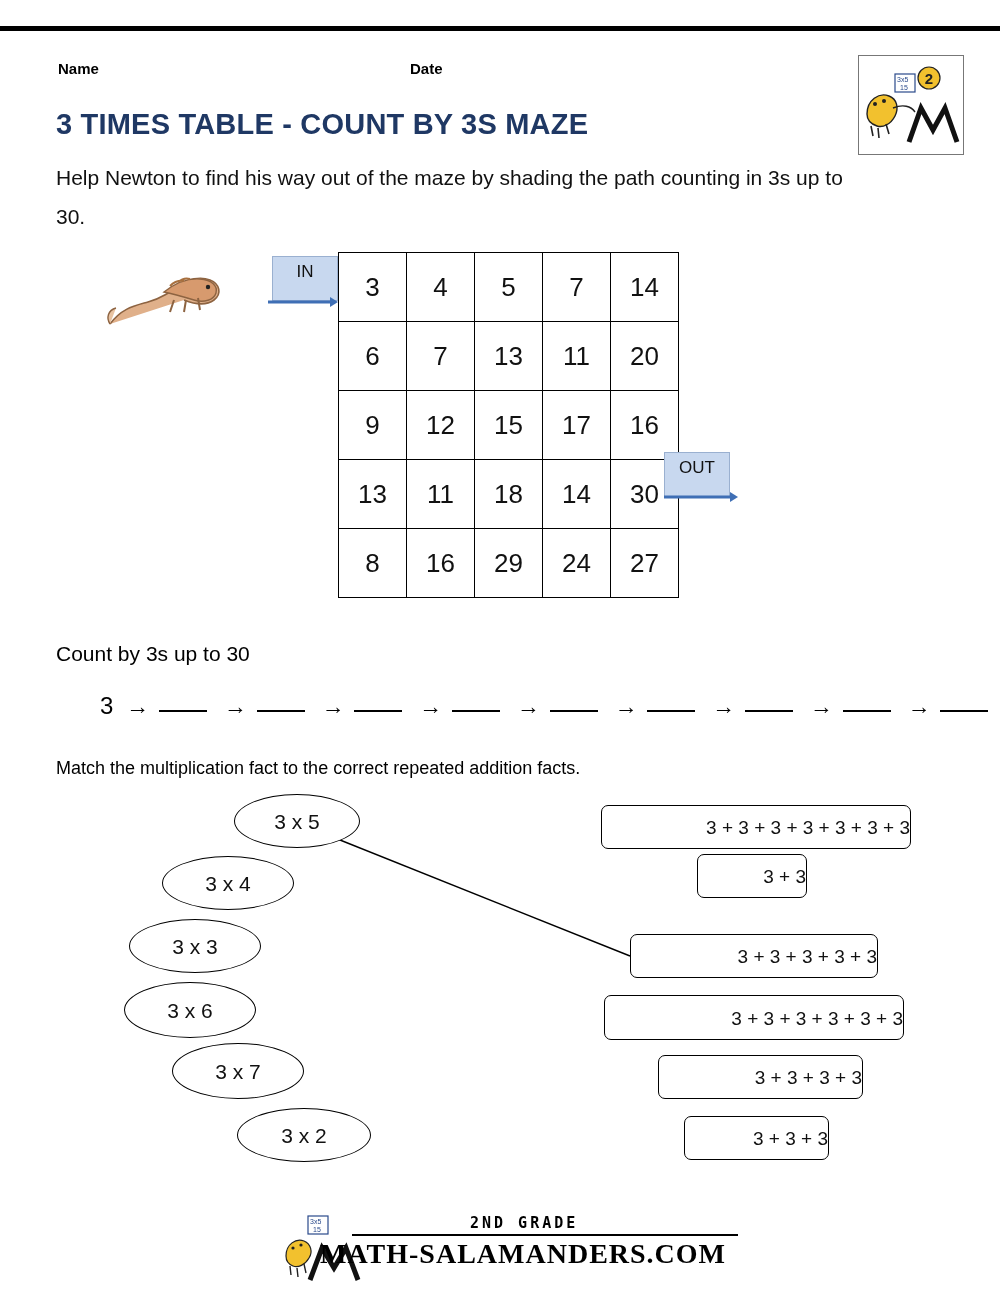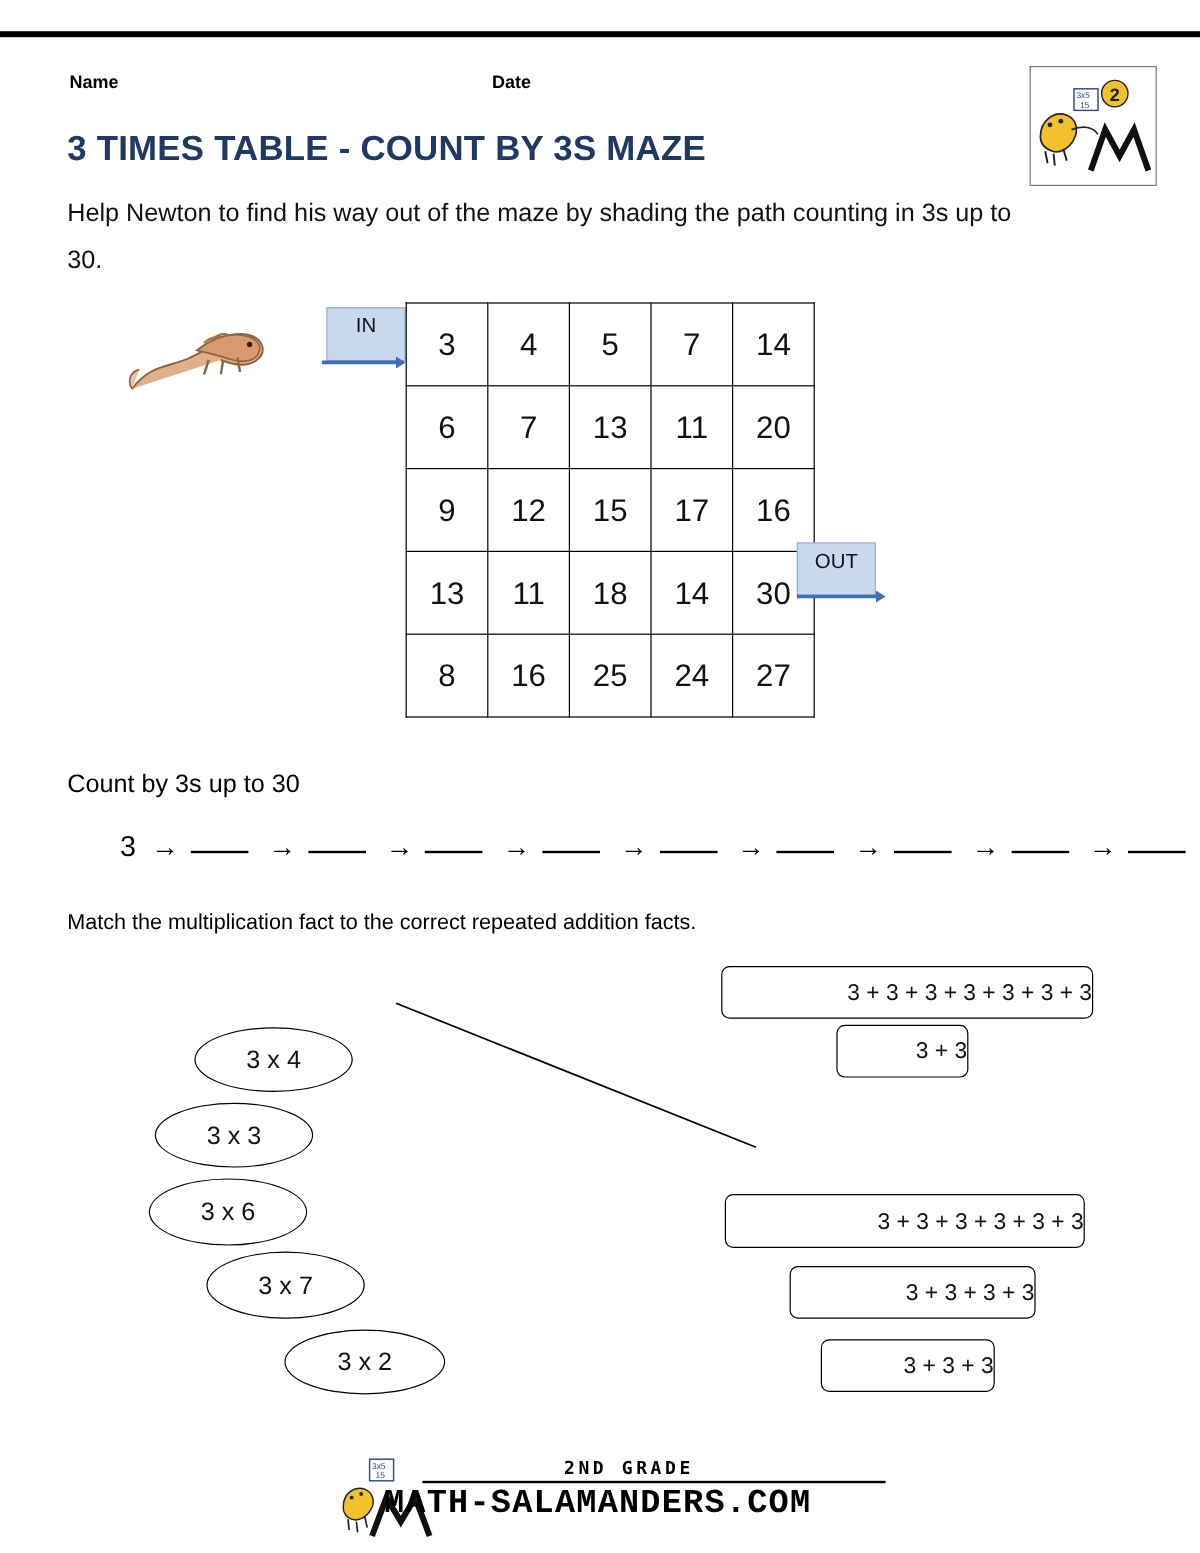--- a/index.html
+++ b/index.html
@@ -204,21 +204,21 @@
     font-weight: bold;
     letter-spacing: 3px;
     font-family: "DejaVu Sans Mono", monospace;
   }
   .footer-url {
     position: absolute;
     left: 320px; top: 40px;
     font-size: 28px;
     font-weight: bold;
     letter-spacing: 1px;
-    font-family: Liberation Mono, monospace;
+    font-family: Liberation Serif, serif;
   }
   .footer-rule {
     position: absolute;
     left: 352px; top: 36px;
     width: 386px;
     height: 2px;
     background: #000;
   }
   .footer-logo {
     position: absolute;
@@ -303,21 +303,21 @@
     <tr>
       <td>13</td>
       <td>11</td>
       <td>18</td>
       <td>14</td>
       <td>30</td>
     </tr>
     <tr>
       <td>8</td>
       <td>16</td>
-      <td>25</td>
+      <td>29</td>
       <td>24</td>
       <td>27</td>
     </tr>
   </tbody>
     </table>
 
   <div class="out-tag">OUT</div>
   <svg class="out-arrow" viewBox="0 0 74 10">
     <line x1="0" y1="5" x2="66" y2="5" stroke="#3f6fb5" stroke-width="3"></line>
     <polygon points="66,0 74,5 66,10" fill="#3f6fb5"></polygon>
@@ -338,20 +338,23 @@
     <span class="arr">→</span><span class="blank"></span>
   </div>
 
   <div class="instr2">Match the multiplication fact to the correct repeated addition facts.</div>
 
   <div class="match-area">
     <svg class="connector" viewBox="0 0 1000 390">
       <line id="conn" x1="330" y1="46" x2="630" y2="166" stroke="#000" stroke-width="1.4"></line>
     </svg>
 
+    <div class="ellipse" style="left:234px; top:4px; width:126px; height:54px; line-height:54px;">
+      <span>3 x 5</span>
+    </div>
     <div class="ellipse" style="left:162px; top:66px; width:132px; height:54px; line-height:54px;">
       <span>3 x 4</span>
     </div>
     <div class="ellipse" style="left:129px; top:129px; width:132px; height:54px; line-height:54px;">
       <span>3 x 3</span>
     </div>
     <div class="ellipse" style="left:124px; top:192px; width:132px; height:56px; line-height:56px;text-align:center;">
       <span>3 x 6</span>
     </div>
     <div class="ellipse" style="left:172px; top:253px; width:132px; height:56px; line-height:56px;">
@@ -359,20 +362,23 @@
     </div>
     <div class="ellipse" style="left:237px; top:318px; width:134px; height:54px; line-height:54px;">
       <span>3 x 2</span>
     </div>
 
     <div class="rectbox" style="left:601px; top:15px; width:310px; height:44px; line-height:44px;">
       <span>3 + 3 + 3 + 3 + 3 + 3 + 3</span>
     </div>
     <div class="rectbox" style="left:697px; top:64px; width:110px; height:44px; line-height:44px;">
       <span>3 + 3</span>
+    </div>
+    <div class="rectbox" style="left:630px; top:144px; width:248px; height:44px; line-height:44px;">
+      <span>3 + 3 + 3 + 3 + 3</span>
     </div>
     <div class="rectbox" style="left:604px; top:205px; width:300px; height:45px; line-height:45px;">
       <span>3 + 3 + 3 + 3 + 3 + 3</span>
     </div>
     <div class="rectbox" style="left:658px; top:265px; width:205px; height:44px; line-height:44px;">
       <span>3 + 3 + 3 + 3</span>
     </div>
     <div class="rectbox" style="left:684px; top:326px; width:145px; height:44px; line-height:44px;">
       <span>3 + 3 + 3</span>
     </div>

